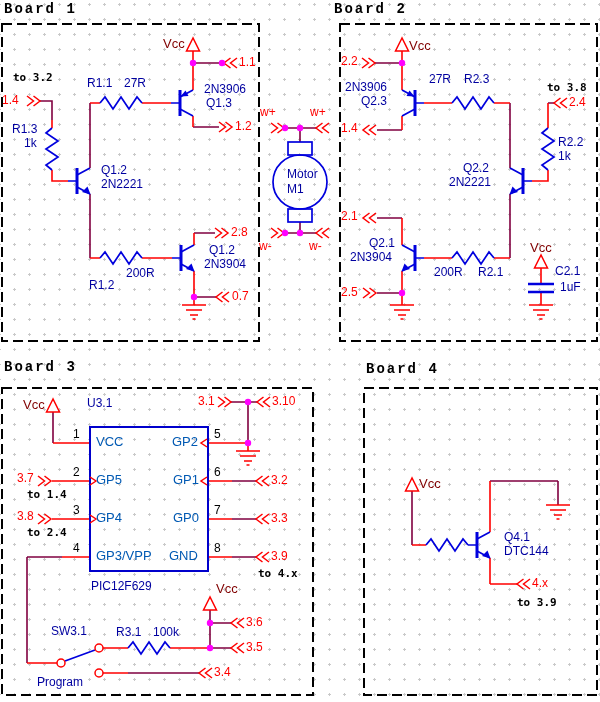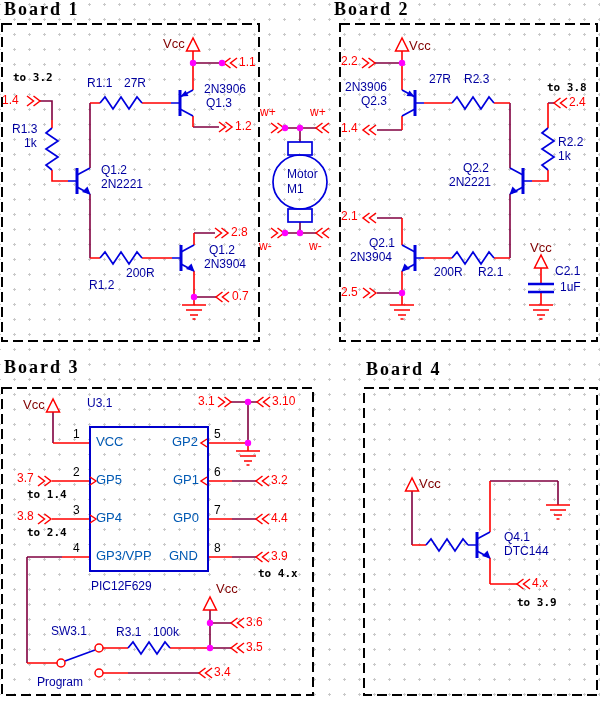--- a/index.html
+++ b/index.html
@@ -23,21 +23,21 @@
   .cap{stroke:#0000dd;stroke-width:2.6;fill:none}
   .t-bar{stroke-width:3}
   .arr{fill:#0000dd;stroke:none}
   .lbl{position:absolute;font-size:12px;line-height:13px;white-space:nowrap}
   .navy{color:#0000a0}
   .red{color:#ff0000}
   .mar{color:#800000;font-size:13px}
   .icpin{color:#0059b3;font-size:13px}
   .num{color:#000000}
   .mono{font-family:"DejaVu Sans Mono",monospace;font-weight:bold;font-size:11px;color:#000000}
-  .title{font-family:Liberation Serif, serif;font-weight:bold;font-size:18px;letter-spacing:2px;color:#000000}
+  .title{font-family:Liberation Mono, monospace;font-weight:bold;font-size:14px;letter-spacing:2px;color:#000000}
 </style>
 </head>
 <body>
 
 <div id="canvas">
 
   <svg width="600" height="702" viewBox="0 0 600 702">
     <defs>
       <g id="chevR">
           <path d="M0,-5 L6.5,0 L0,5 M6.5,-5 L13,0 L6.5,5"></path>
@@ -235,21 +235,21 @@
   <div class="lbl icpin" style="left:96px;top:473px">GP5</div>
   <div class="lbl icpin" style="left:173px;top:473px">GP1</div>
   <div class="lbl num" style="left:214px;top:466px">6</div>
   <div class="lbl red" style="left:271px;top:474px">3.2</div>
   <div class="lbl mono" style="left:27px;top:488px">to 1.4</div>
   <div class="lbl red" style="left:17px;top:510px">3.8</div>
   <div class="lbl num" style="left:73px;top:504px">3</div>
   <div class="lbl icpin" style="left:96px;top:511px">GP4</div>
   <div class="lbl icpin" style="left:173px;top:511px">GP0</div>
   <div class="lbl num" style="left:214px;top:504px">7</div>
-  <div class="lbl red" style="left:271px;top:512px">4.4</div>
+  <div class="lbl red" style="left:271px;top:512px">3.3</div>
   <div class="lbl mono" style="left:27px;top:526px">to 2.4</div>
   <div class="lbl num" style="left:73px;top:542px">4</div>
   <div class="lbl icpin" style="left:96px;top:549px">GP3/VPP</div>
   <div class="lbl icpin" style="left:169px;top:549px">GND</div>
   <div class="lbl num" style="left:214px;top:542px">8</div>
   <div class="lbl red" style="left:271px;top:550px">3.9</div>
   <div class="lbl mono" style="left:258px;top:567px">to 4.x</div>
   <div class="lbl navy" style="left:91px;top:580px">PIC12F629</div>
   <div class="lbl mar" style="left:216px;top:582px">Vcc</div>
   <div class="lbl red" style="left:246px;top:616px">3.6</div>

